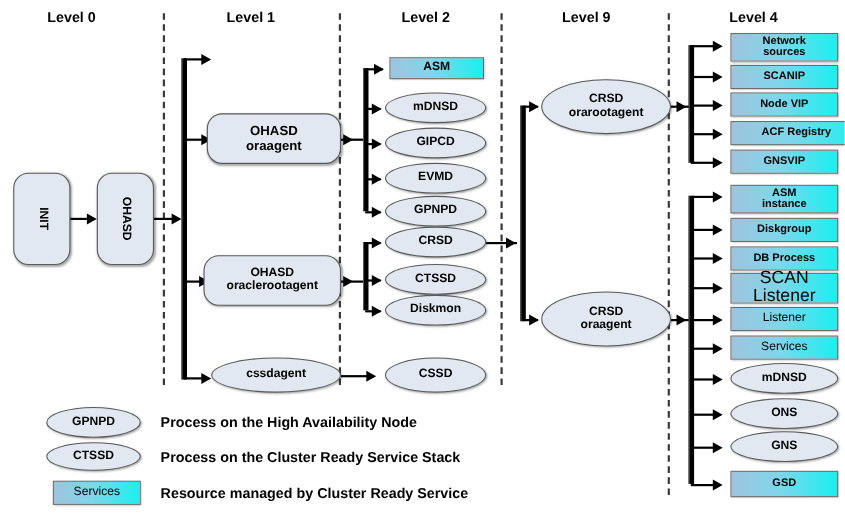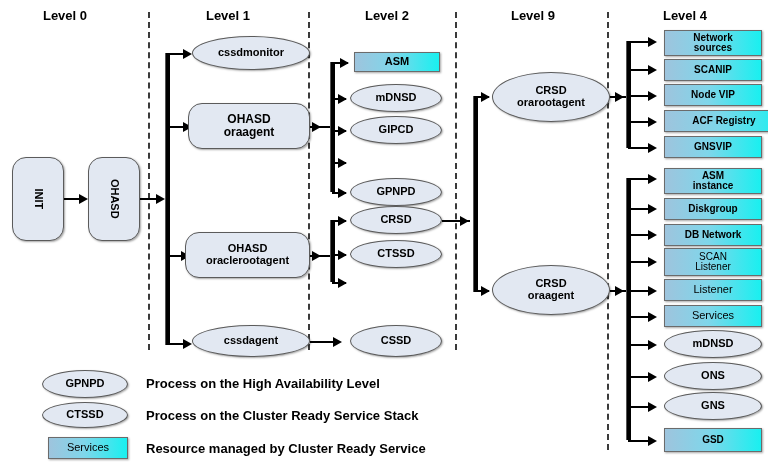--- a/index.html
+++ b/index.html
@@ -125,23 +125,20 @@
 
   <div class="hline" style="left:167px; top:126px; width:20px;"></div>
   <div class="arrow" style="left:183px; top:122px;"></div>
 
   <div class="hline" style="left:167px; top:255px; width:18px;"></div>
   <div class="arrow" style="left:181px; top:251px;"></div>
 
   <div class="hline" style="left:167px; top:343px; width:20px;"></div>
   <div class="arrow" style="left:183px; top:339px;"></div>
 
-  <div class="node ellipse" style="left:192px; top:36px; width:118px; height:34px; font-size:11px;">
-    <span>cssdmonitor</span>
-  </div>
   <div class="node round-rect" style="left:188px; top:103px; width:122px; height:46px; font-size:12px; white-space:pre-line;">
     <span style="white-space:pre-line;">OHASD
 oraagent</span>
   </div>
   <div class="node round-rect" style="left:185px; top:232px; width:125px; height:46px; font-size:11px;">
     <span style="white-space:pre-line;">OHASD
 oraclerootagent</span>
   </div>
   <div class="node ellipse" style="left:192px; top:325px; width:118px; height:32px; font-size:11px;">
     <span>cssdagent</span>
@@ -179,28 +176,34 @@
 
   <div class="node res-box" style="left:354px; top:52px; width:86px; height:20px; font-size:11px;">
     <span>ASM</span>
   </div>
   <div class="node ellipse" style="left:350px; top:84px; width:92px; height:28px; font-size:11px;">
     <span>mDNSD</span>
   </div>
   <div class="node ellipse" style="left:350px; top:116px; width:92px; height:28px; font-size:11px;">
     <span>GIPCD</span>
   </div>
+  <div class="node ellipse" style="left:350px; top:148px; width:92px; height:28px; font-size:11px;">
+    <span>EVMD</span>
+  </div>
   <div class="node ellipse" style="left:350px; top:178px; width:92px; height:28px; font-size:11px;">
     <span>GPNPD</span>
   </div>
   <div class="node ellipse" style="left:350px; top:206px; width:92px; height:28px; font-size:11px;">
     <span>CRSD</span>
   </div>
   <div class="node ellipse" style="left:350px; top:240px; width:92px; height:28px; font-size:11px;">
     <span>CTSSD</span>
+  </div>
+  <div class="node ellipse" style="left:350px; top:268px; width:92px; height:28px; font-size:11px;">
+    <span>Diskmon</span>
   </div>
   <div class="node ellipse" style="left:350px; top:325px; width:92px; height:32px; font-size:11px;">
     <span>CSSD</span>
   </div>
 
   <div class="hline" style="left:442px; top:220px; width:28px;"></div>
   <div class="arrow" style="left:460px; top:216px;"></div>
 
   <div class="busbar" style="left:473px; top:96px; height:196px;"></div>
   <div class="hline" style="left:475px; top:96px; width:14px;"></div>
@@ -274,23 +277,23 @@
     <span>GNSVIP</span>
   </div>
   <div class="node res-box" style="left:664px; top:168px; width:98px; height:26px; font-size:10px;">
     <span style="white-space:pre-line;">ASM
 instance</span>
   </div>
   <div class="node res-box" style="left:664px; top:198px; width:98px; height:22px; font-size:10px;">
     <span>Diskgroup</span>
   </div>
   <div class="node res-box" style="left:664px; top:224px; width:98px; height:22px; font-size:10px;">
-    <span>DB Network</span>
-  </div>
-  <div class="node res-box" style="left:664px; top:248px; width:98px; height:28px; font-size:10px; font-weight:normal;">
+    <span>DB Process</span>
+  </div>
+  <div class="node res-box" style="left:664px; top:248px; width:98px; height:28px; font-size:16px; font-weight:normal;">
     <span style="white-space:pre-line;">SCAN
 Listener</span>
   </div>
   <div class="node res-box" style="left:664px; top:279px; width:98px; height:22px; font-size:11px; font-weight:normal;">
     <span>Listener</span>
   </div>
   <div class="node res-box" style="left:664px; top:305px; width:98px; height:22px; font-size:11px; font-weight:normal;">
     <span>Services</span>
   </div>
   <div class="node ellipse" style="left:664px; top:330px; width:98px; height:28px; font-size:11px;">
@@ -302,21 +305,21 @@
   <div class="node ellipse" style="left:664px; top:392px; width:98px; height:28px; font-size:11px;">
     <span>GNS</span>
   </div>
   <div class="node res-box" style="left:664px; top:428px; width:98px; height:24px; font-size:10px;">
     <span>GSD</span>
   </div>
 
   <div class="node ellipse" style="left:42px; top:370px; width:86px; height:28px; font-size:11px;">
     <span>GPNPD</span>
   </div>
-  <div class="legend-text" style="left:146px; top:376px;">Process on the  High Availability Level</div>
+  <div class="legend-text" style="left:146px; top:376px;">Process on the  High Availability Node</div>
 
   <div class="node ellipse" style="left:42px; top:402px; width:86px; height:26px; font-size:11px;">
     <span>CTSSD</span>
   </div>
   <div class="legend-text" style="left:146px; top:408px;">Process on the Cluster Ready Service  Stack</div>
 
   <div class="node res-box" style="left:48px; top:437px; width:80px; height:22px; font-size:11px; font-weight:normal;">
     <span>Services</span>
   </div>
   <div class="legend-text" style="left:146px; top:441px;">Resource managed by Cluster Ready Service</div>

